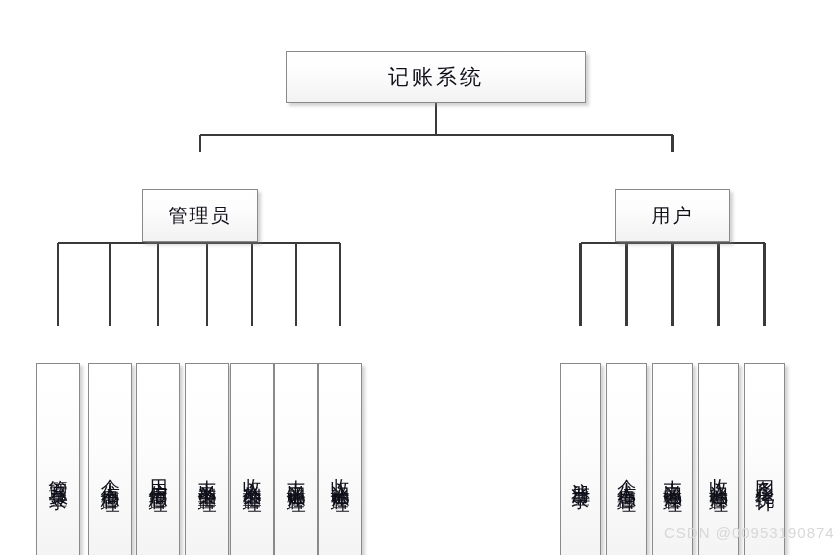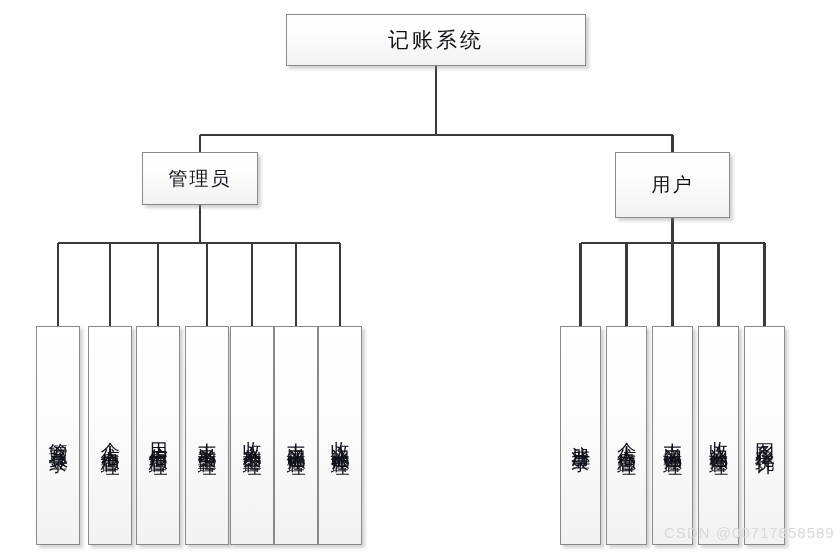--- a/index.html
+++ b/index.html
@@ -29,20 +29,21 @@
   .node {
     position: absolute;
     box-sizing: border-box;
     border: 1px solid #8a8a8a;
     background: linear-gradient(to bottom, #ffffff 0%, #fdfdfd 35%, #f2f2f2 100%);
     box-shadow: 3px 3px 3px rgba(140,140,140,0.38);
     display: flex;
     align-items: center;
     justify-content: center;
     color: #10101a;
+    margin-top: 37px;
   }
   .node-h {
     font-size: 19px;
     letter-spacing: 2px;
     font-weight: 400;
     justify-content: center;
   }
   .node-root {
     font-size: 21px;
     letter-spacing: 3px;
@@ -103,21 +104,21 @@
   </svg>
 
   <div class="node node-root" style="left:286px; top:14px; width:300px; height:52px;">
     <span>记账系统</span>
   </div>
 
   <div class="node node-h" style="left:142px; top:152px; width:116px; height:53px;">
     <span>管理员</span>
   </div>
 
-  <div class="node node-h" style="left:615px; top:152px; width:115px; height:66px;">
+  <div class="node node-h" style="left:615px; top:152px; width:115px; height:53px;">
     <span>用户</span>
   </div>
 
   <div class="node node-v" style="left:36px; top:326px; width:44px; height:219px;">
     <span class="vtext">管理员登录</span>
   </div>
   <div class="node node-v" style="left:88px; top:326px; width:44px; height:219px;">
     <span class="vtext">个人信息管理</span>
   </div>
   <div class="node node-v" style="left:136px; top:326px; width:44px; height:219px;">
@@ -145,15 +146,15 @@
   <div class="node node-v" style="left:652px; top:326px; width:41px; height:219px;">
     <span class="vtext">支出记账管理</span>
   </div>
   <div class="node node-v" style="left:698px; top:326px; width:41px; height:219px;">
     <span class="vtext">收入记账管理</span>
   </div>
   <div class="node node-v" style="left:744px; top:326px; width:41px; height:219px;">
     <span class="vtext">图形化统计</span>
   </div>
 
-  <div class="watermark">CSDN @00717858589</div>
+  <div class="watermark">CSDN @00953190874</div>
 
 </div>
 
 </body></html>

